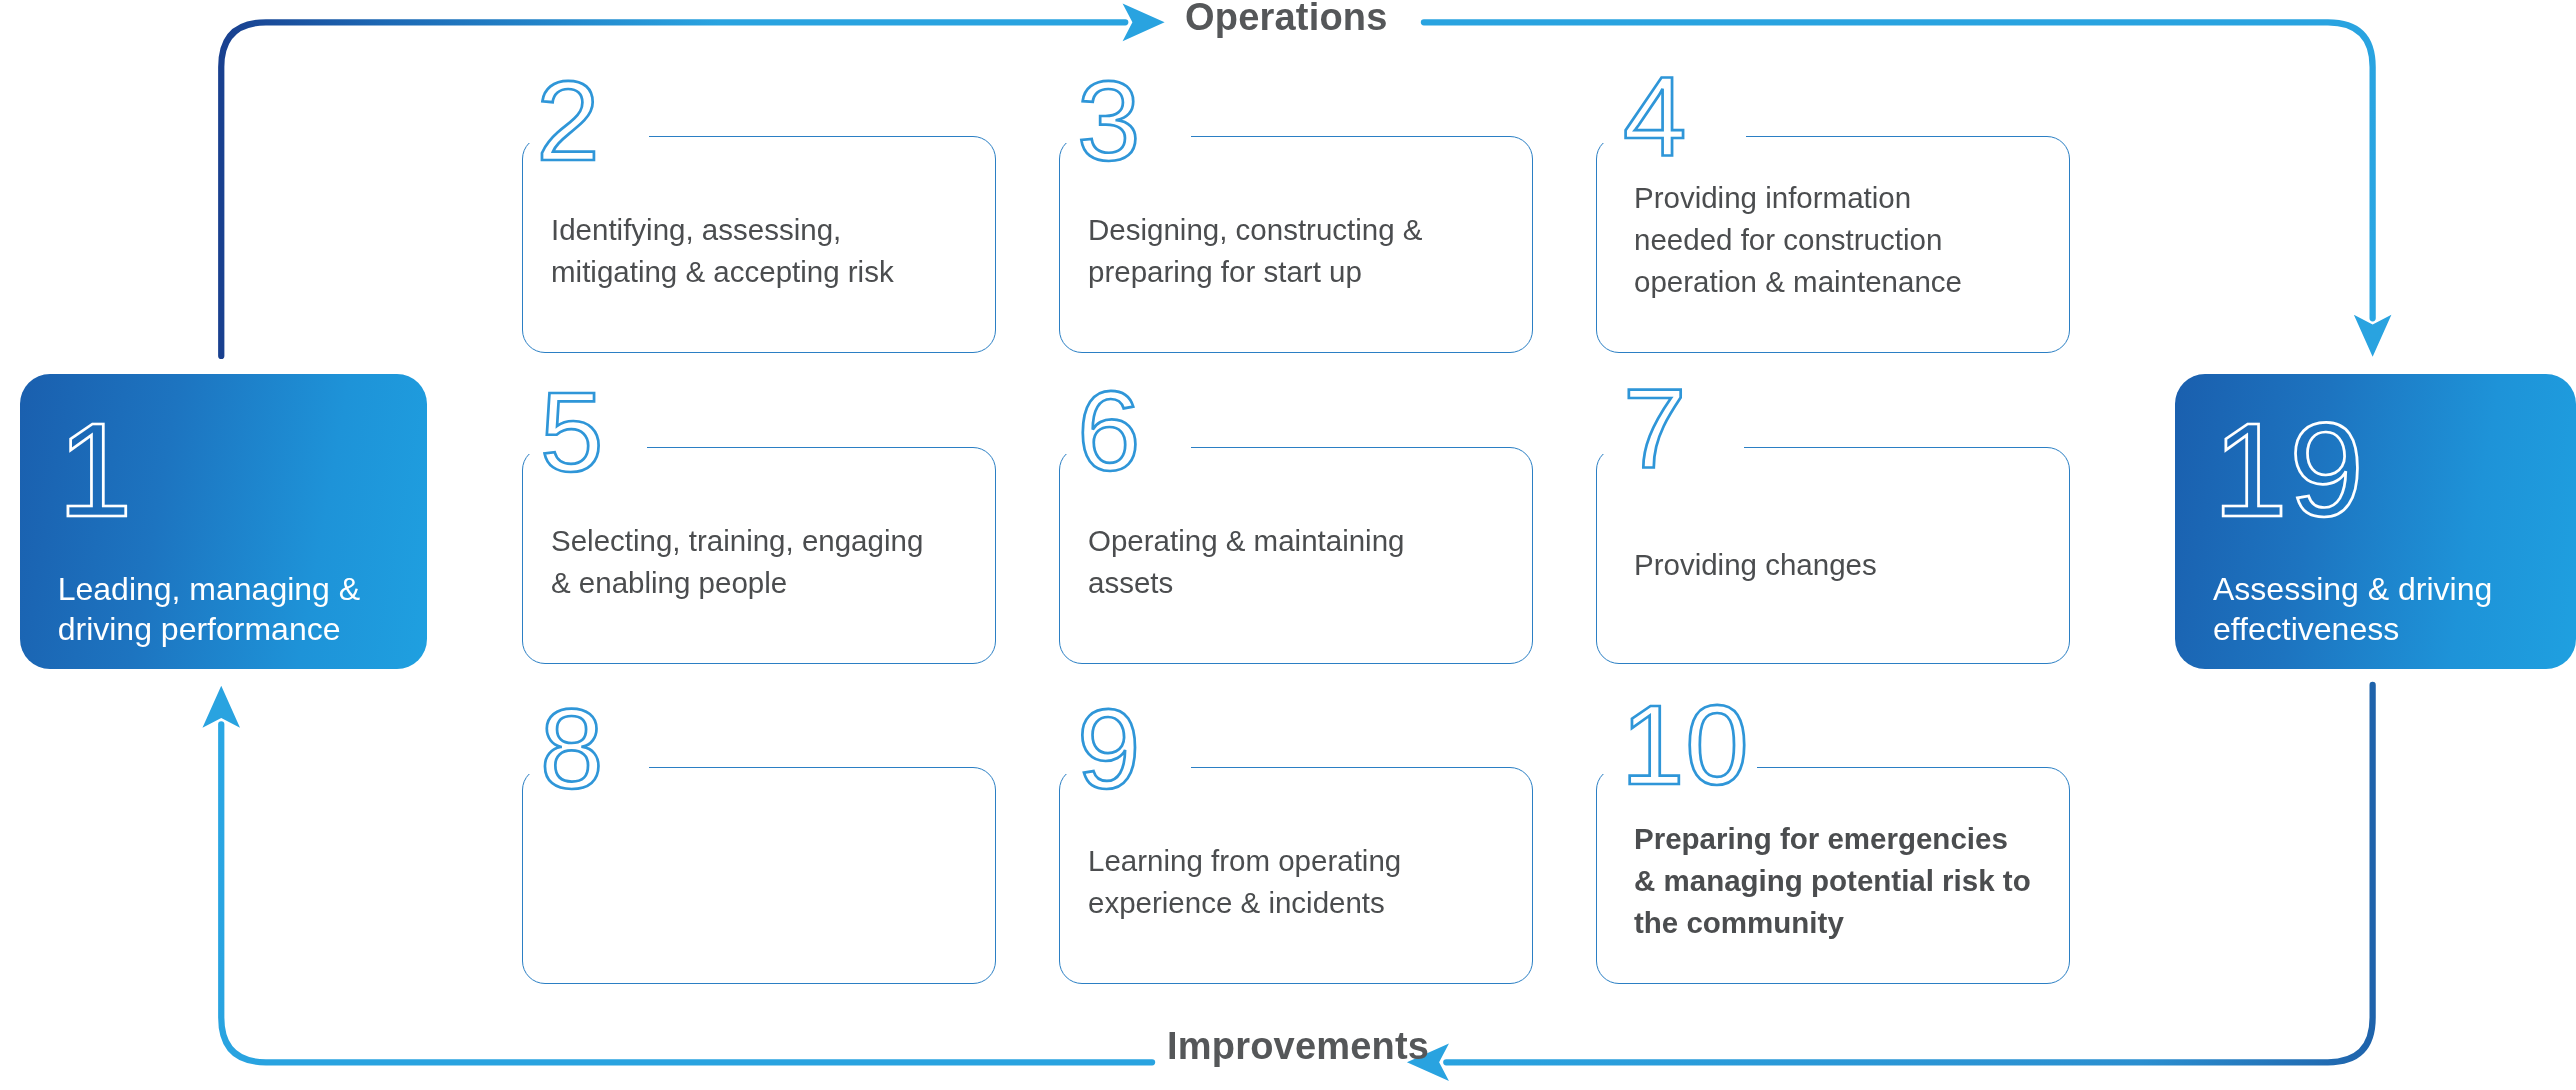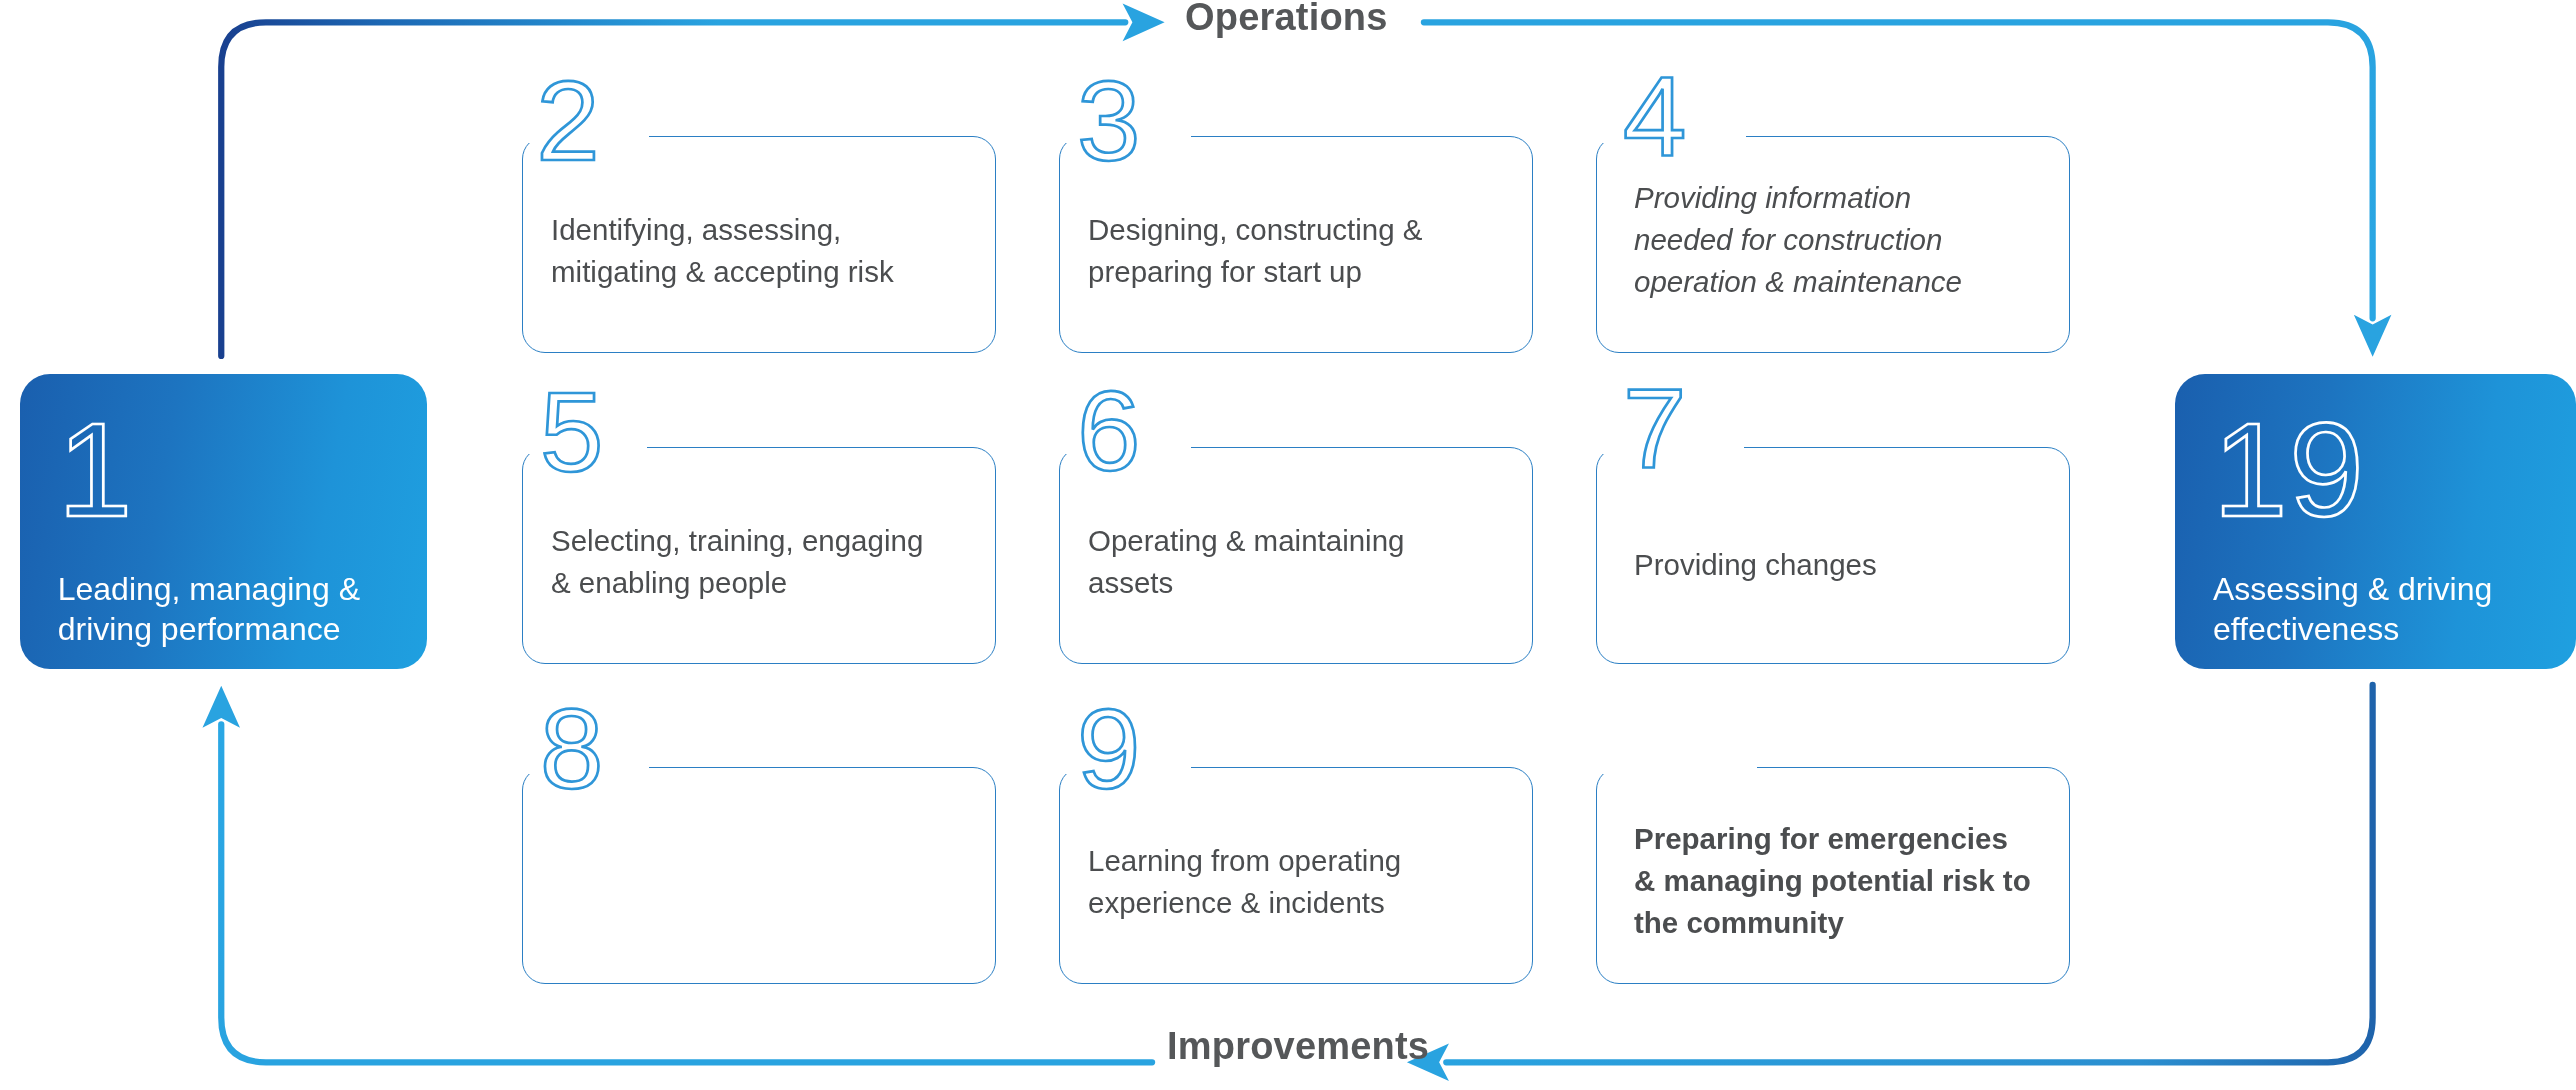--- a/index.html
+++ b/index.html
@@ -178,21 +178,21 @@
   <div class="ocard-notch" style="width:136px;"></div>
   <div class="ocard-num" style="left:18px; top:-72px;">3</div>
   <div class="ocard-text" style="left:29px; top:73px; right:12.5px;">Designing, constructing &amp;
 preparing for start up</div>
 </div>
 
 <div class="ocard" style="left:1596px; top:136px; width:474px; height:217px;">
   <div class="ocard-box"></div>
   <div class="ocard-notch" style="width:154px;"></div>
   <div class="ocard-num" style="left:27px; top:-76px;">4</div>
-  <div class="ocard-text" style="left:38px; top:41px; right:9px;font-style:italic;">Providing information
+  <div class="ocard-text" style="left:38px; top:41px; right:9px;">Providing information
 needed for construction
 operation &amp; maintenance</div>
 </div>
 
 <div class="ocard" style="left:522px; top:447px; width:474px; height:217px;">
   <div class="ocard-box"></div>
   <div class="ocard-notch" style="width:129px;"></div>
   <div class="ocard-num" style="left:18px; top:-72px;">5</div>
   <div class="ocard-text" style="left:29px; top:73px; right:9px;">Selecting, training, engaging
 &amp; enabling people</div>
@@ -223,17 +223,18 @@
   <div class="ocard-box"></div>
   <div class="ocard-notch" style="width:136px;"></div>
   <div class="ocard-num" style="left:18px; top:-75px;">9</div>
   <div class="ocard-text" style="left:29px; top:73px; right:12.5px;">Learning from operating
 experience &amp; incidents</div>
 </div>
 
 <div class="ocard" style="left:1596px; top:767px; width:474px; height:217px;">
   <div class="ocard-box"></div>
   <div class="ocard-notch" style="width:165px;"></div>
+  <div class="ocard-num" style="left:25px; top:-79px;">10</div>
   <div class="ocard-text" style="left:38px; top:51px; right:9px;font-weight:bold;">Preparing for emergencies
 &amp; managing potential risk to
 the community</div>
 </div>
 
 
 </body></html>

